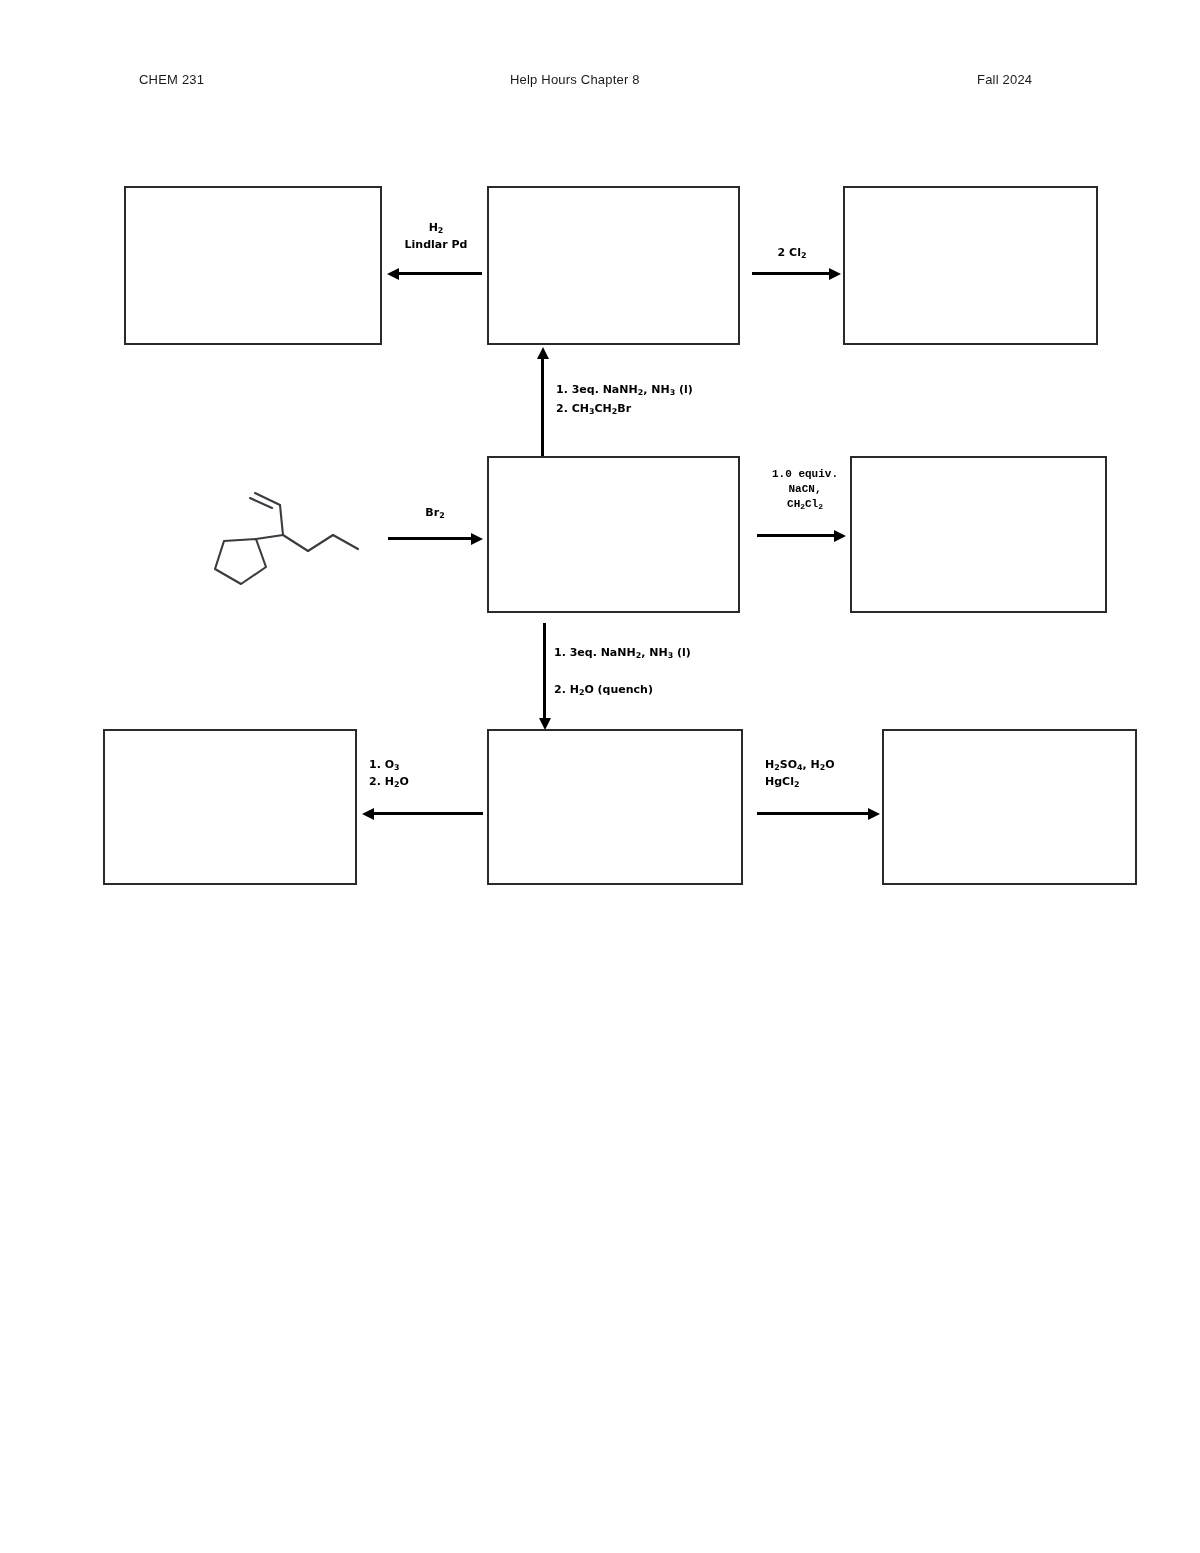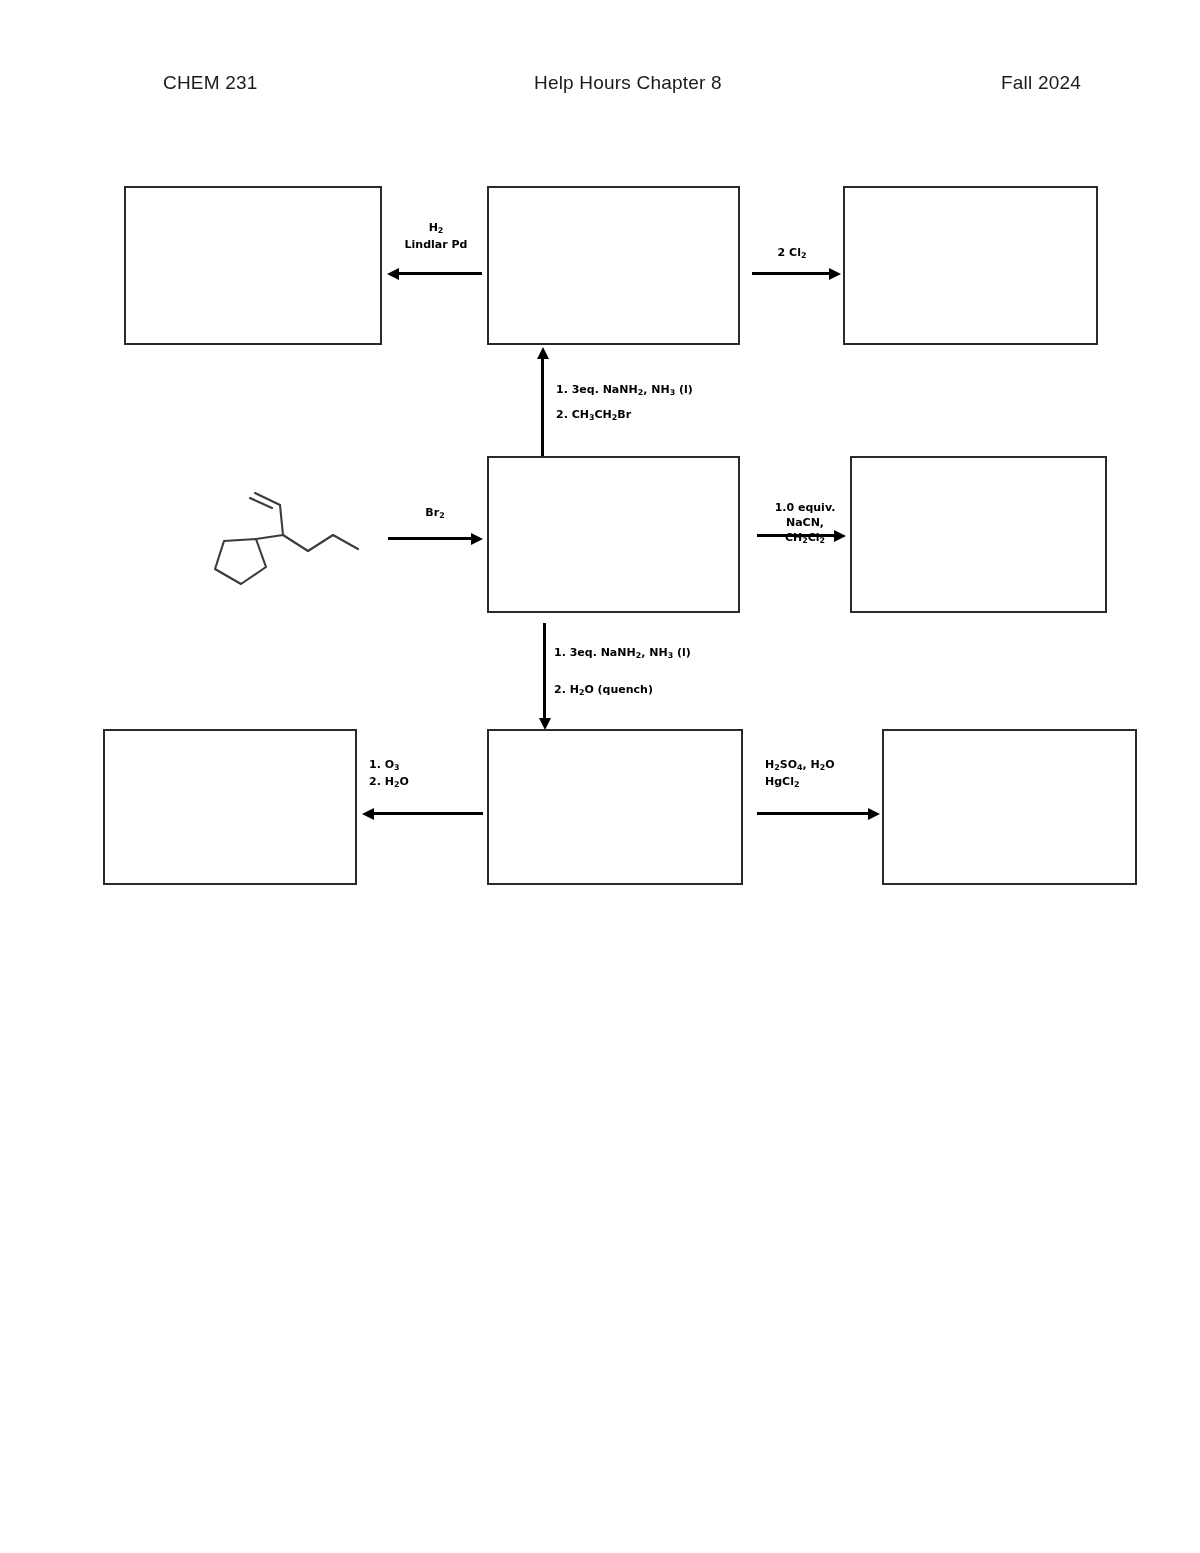--- a/index.html
+++ b/index.html
@@ -16,25 +16,24 @@
     width: 1200px;
     height: 1553px;
     background: #ffffff;
     overflow: hidden;
   }
 
   
   .hdr {
     position: absolute;
     top: 72px;
-    font-size: 19px;
+    font-size: 13px;
     letter-spacing: 0.2px;
     color: #1a1a1a;
     white-space: nowrap;
-    margin-left: 24px;
   }
   #hdr-course { left: 139px; }
   #hdr-title  { left: 510px; }
   #hdr-term   { left: 977px; }
 
   
   #prompt-row {
     position: absolute;
     top: 140px;
     left: 176px;
@@ -142,21 +141,21 @@
     </div>
   </div>
   <div class="arrow-h right" style="left:752px; top:272px; width:78px;"></div>
 
   <div class="arrow-v up" style="left:541px; top:358px; width:3px; height:98px;"></div>
   <div class="rlabel" style="left:556px; top:382px;">
     <div>
       1. 3eq. NaNH<sub>2</sub>,
       NH<sub>3</sub> (l)
     </div>
-    <div style="margin-top:8px;">
+    <div style="margin-top:2px;">
       2. CH<sub>3</sub>CH<sub>2</sub>Br
     </div>
   </div>
 
   <svg id="structure" style="left:200px; top:483px;" width="180" height="105" viewBox="0 0 180 105">
     <g fill="none" stroke="#3a3a42" stroke-width="2.1" stroke-linecap="round" stroke-linejoin="round">
 
       <polygon points="24,58 15,86 41,101 66,84 56,56" stroke="#3a3a42"></polygon>
 
       <line x1="56" y1="56" x2="83" y2="52"></line>
@@ -175,21 +174,21 @@
 
   <div class="rlabel ctr" style="left:390px; top:505px; width:90px;">
     <div>
       Br<sub>2</sub>
     </div>
   </div>
   <div class="arrow-h right" style="left:388px; top:537px; width:84px;"></div>
 
   <div class="box" style="left:487px; top:456px; width:253px; height:157px;"></div>
 
-  <div class="rlabel ctr" style="left:752px; top:500px; width:106px;">
+  <div class="rlabel ctr" style="left:752px; top:467px; width:106px;font-family:Liberation Mono, monospace;">
     <div>1.0 equiv.</div>
     <div>NaCN,</div>
     <div>
       CH<sub>2</sub>Cl<sub>2</sub>
     </div>
   </div>
   <div class="arrow-h right" style="left:757px; top:534px; width:78px;"></div>
 
   <div class="box" style="left:850px; top:456px; width:257px; height:157px;"></div>
 

